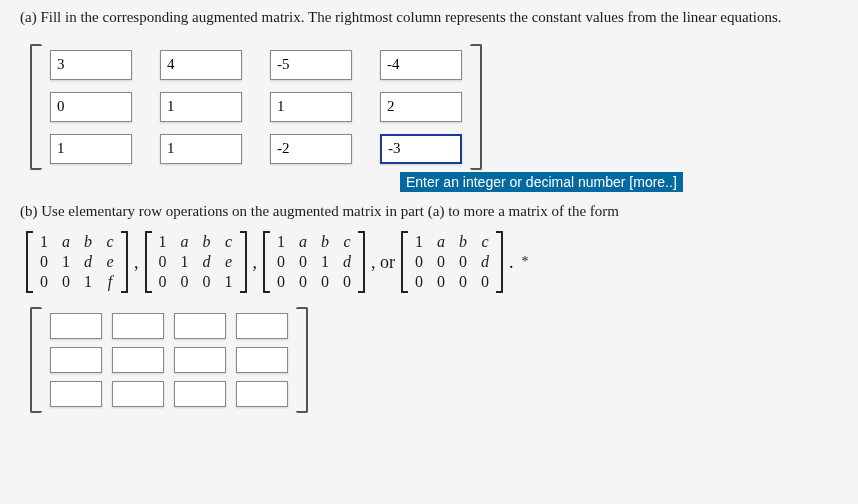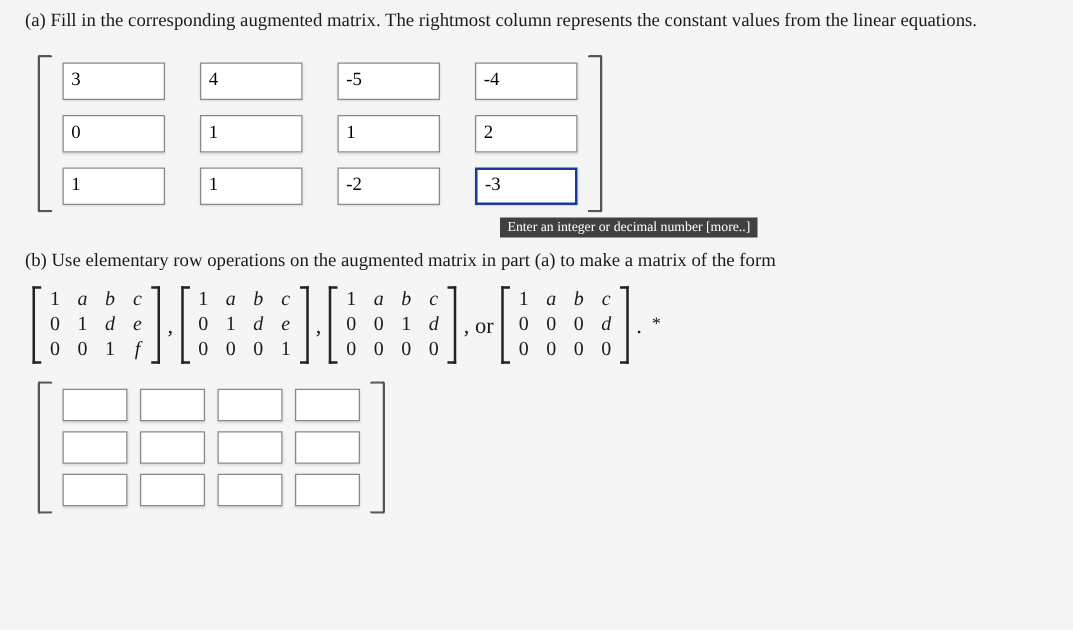--- a/index.html
+++ b/index.html
@@ -44,25 +44,25 @@
   input.cell.active {
     border: 2px solid #1a3a9a;
   }
   input.cell.small {
     width: 52px;
     height: 26px;
   }
   .tooltip-row { margin-left: 380px; margin-top: -2px; margin-bottom: 10px; }
   .tooltip {
     display: inline-block;
-    background: #404040;
+    background: #0369a1;
     color: #fff;
-    font-size: 11px;
+    font-size: 14px;
     padding: 2px 6px;
-    font-family: Liberation Serif, serif;
+    font-family: Liberation Sans, sans-serif;
   }
   .forms-row {
     display: flex;
     align-items: center;
     gap: 4px;
     margin: 4px 0 8px 6px;
   }
   .symmatrix { display: inline-flex; align-items: stretch; }
   .sym-br-l, .sym-br-r {
     width: 7px;
@@ -112,21 +112,21 @@
     <input class="cell active" value="-3" style="">
   </div>
   <div class="bracket-right"></div>
 </div>
 
 <div class="tooltip-row">
   <span class="tooltip">Enter an integer or decimal number [more..]</span>
 </div>
 
 
-<p class="question-text">(b) Use elementary row operations on the augmented matrix in part (a) to make a matrix of the form</p>
+<p class="question-text">(b) Use elementary row operations on the augmented matrix in part (a) to more a matrix of the form</p>
 
 
 <div class="forms-row">
 
   <div class="symmatrix">
     <div class="sym-br-l"></div>
     <div class="sym-grid">
       <span class="num">1</span>
         <span>a</span>
         <span>b</span>

